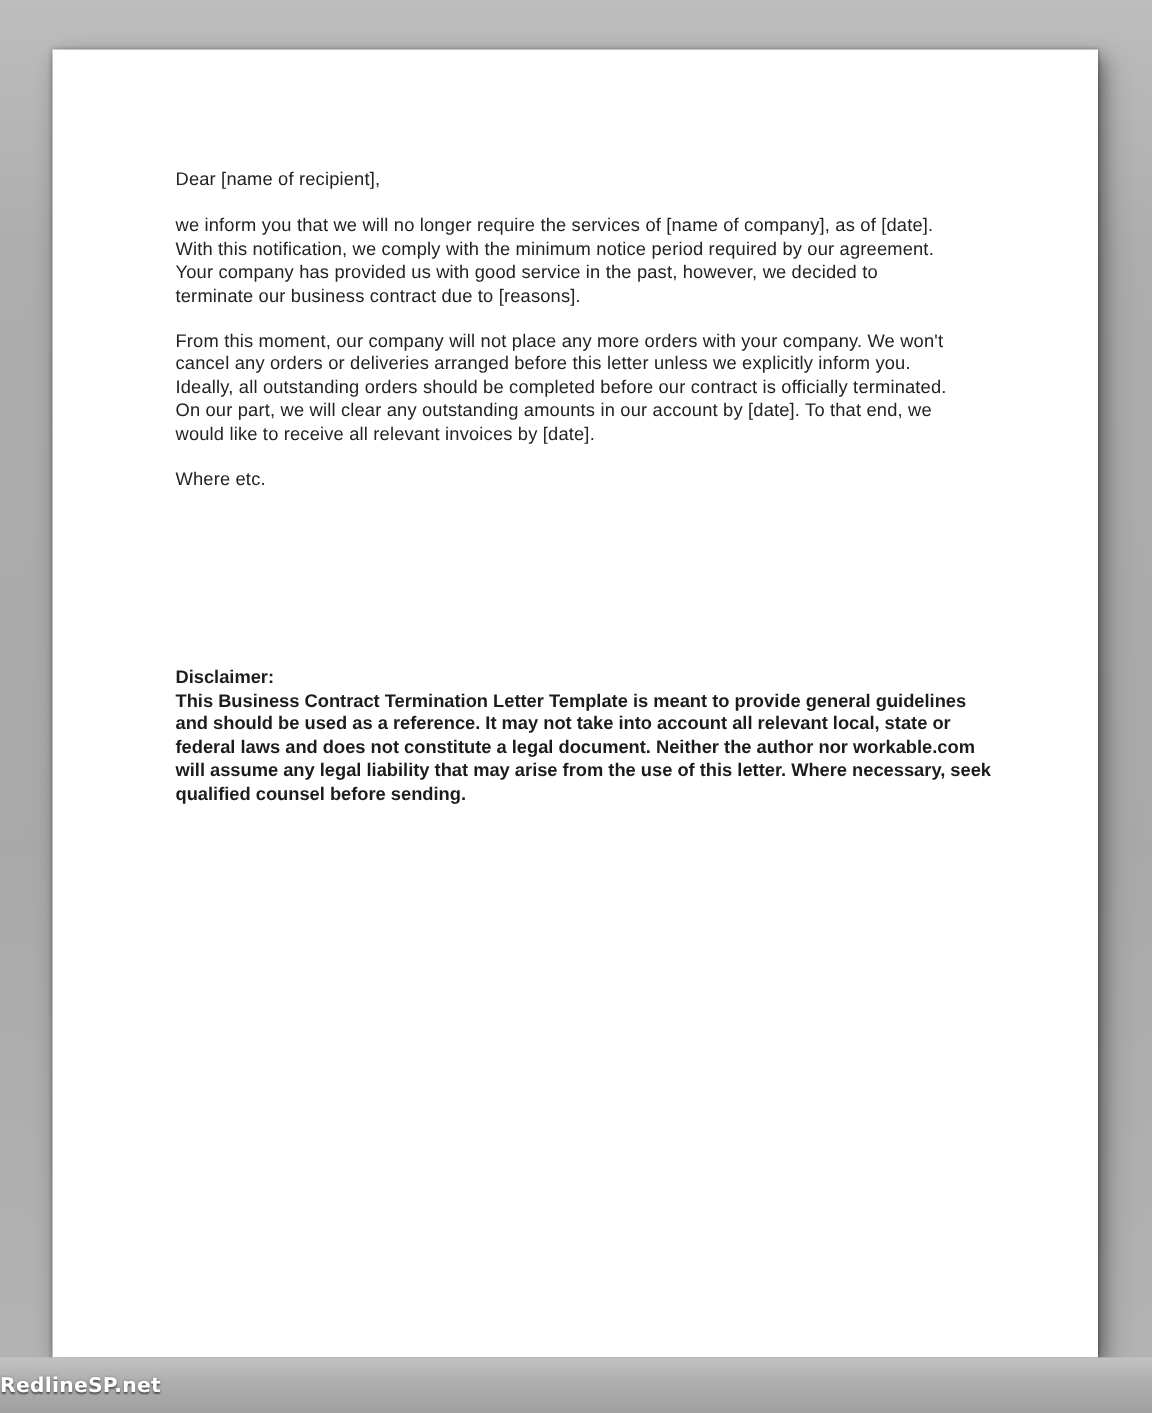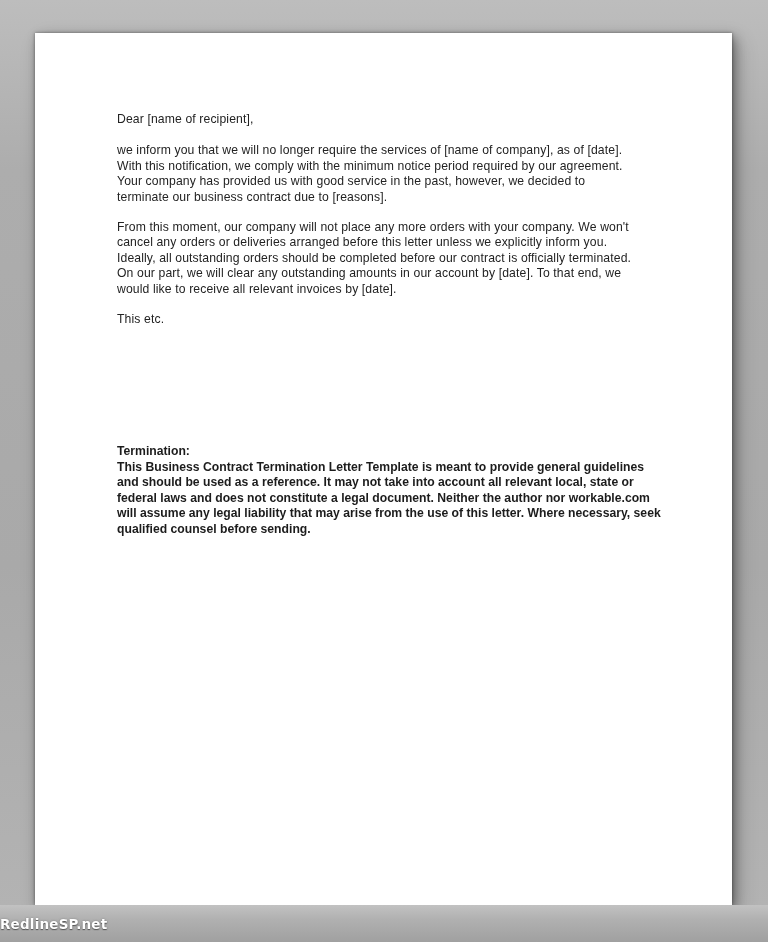--- a/index.html
+++ b/index.html
@@ -99,25 +99,25 @@
 </head>
 <body>
 
 <div class="page-wrap">
   <div class="page">
 
     <div class="letter">
       <p class="salutation">Dear [name of recipient],</p>
       <p class="para">we inform you that we will no longer require the services of [name of company], as of [date]. With this notification, we comply with the minimum notice period required by our agreement. Your company has provided us with good service in the past, however, we decided to terminate our business contract due to [reasons].</p>
       <p class="para">From this moment, our company will not place any more orders with your company. We won't cancel any orders or deliveries arranged before this letter unless we explicitly inform you. Ideally, all outstanding orders should be completed before our contract is officially terminated. On our part, we will clear any outstanding amounts in our account by [date]. To that end, we would like to receive all relevant invoices by [date].</p>
-      <p class="signoff">This etc.</p>
+      <p class="signoff">Where etc.</p>
     </div>
 
     <div class="disclaimer">
-      <p class="disclaimer-title">Termination:</p>
+      <p class="disclaimer-title">Disclaimer:</p>
       <p class="disclaimer-body">This Business Contract Termination Letter Template is meant to provide general guidelines and should be used as a reference. It may not take into account all relevant local, state or federal laws and does not constitute a legal document. Neither the author nor workable.com will assume any legal liability that may arise from the use of this letter. Where necessary, seek qualified counsel before sending.</p>
     </div>
 
   </div>
 </div>
 
 <div class="watermark-bar">
   <span class="watermark-text">RedlineSP.net</span>
 </div>
 

